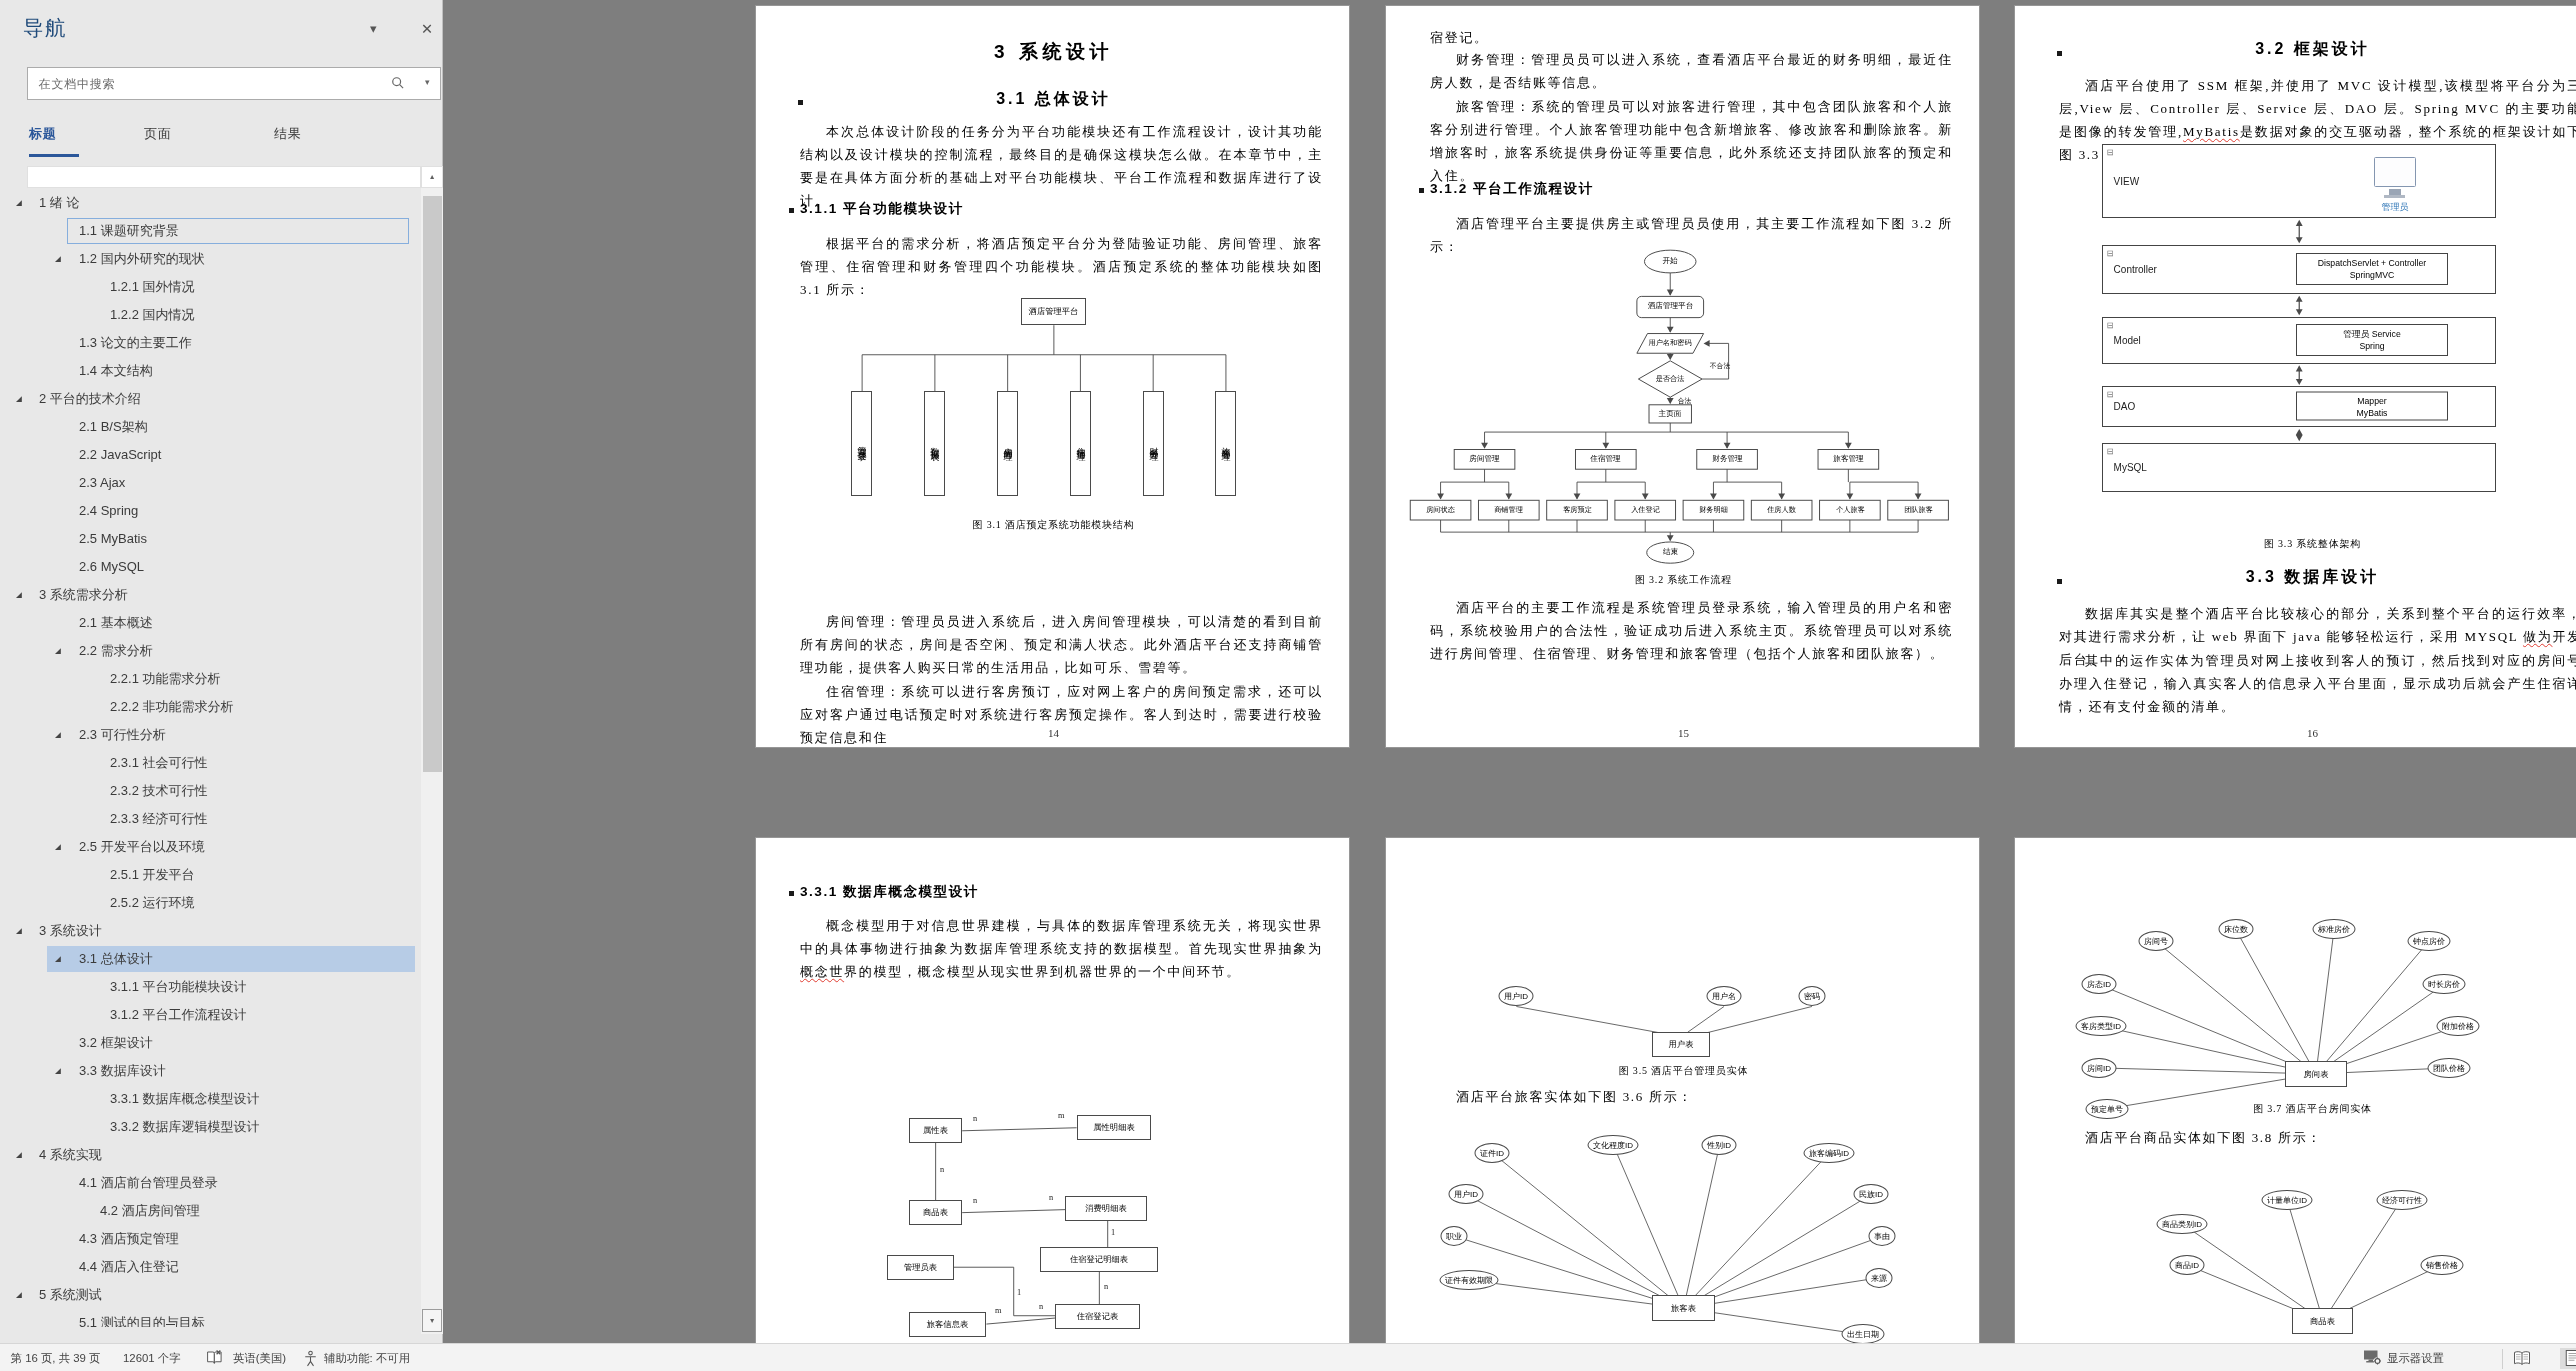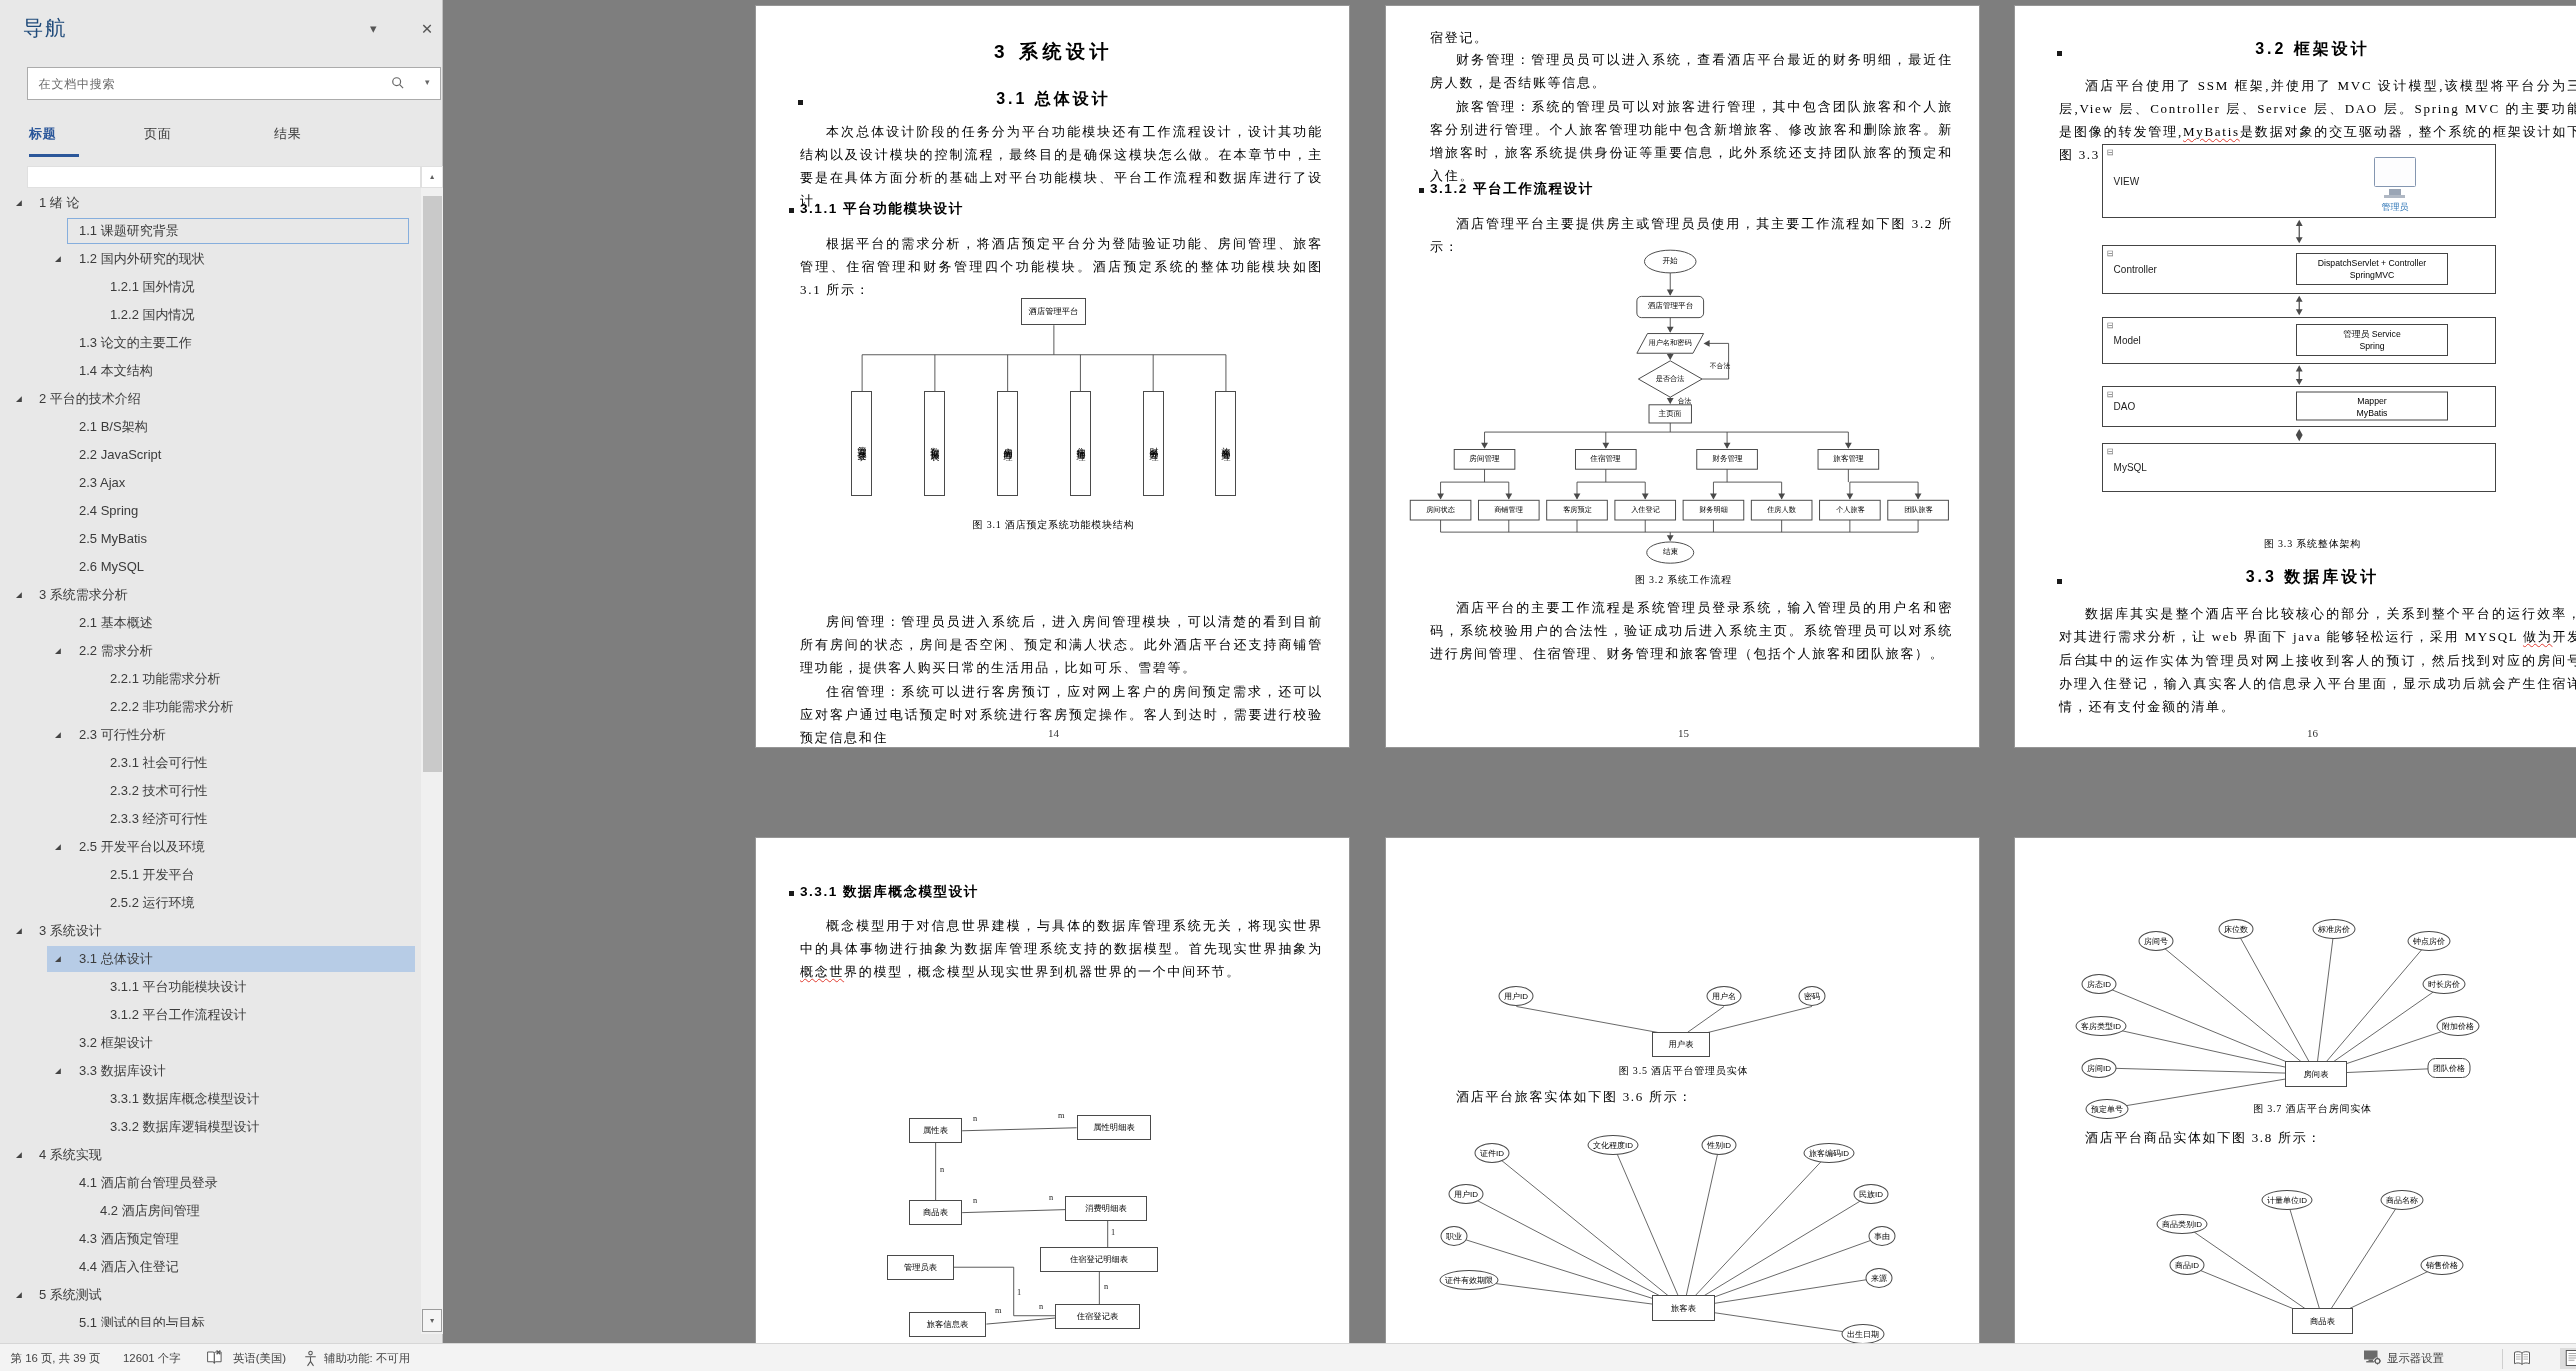--- a/index.html
+++ b/index.html
@@ -568,29 +568,29 @@
         <div class="star-ell" style="left: 141px; top: 103px;">房间号</div>
         <div class="star-ell" style="left: 221px; top: 91px;">床位数</div>
         <div class="star-ell" style="left: 319px; top: 91px;">标准房价</div>
         <div class="star-ell" style="left: 414px; top: 103px;">钟点房价</div>
         <div class="star-ell" style="left: 84px; top: 146px;">房态ID</div>
         <div class="star-ell" style="left: 86px; top: 188px;">客房类型ID</div>
         <div class="star-ell" style="left: 84px; top: 230px;">房间ID</div>
         <div class="star-ell" style="left: 92px; top: 271px;">预定单号</div>
         <div class="star-ell" style="left: 429px; top: 146px;">时长房价</div>
         <div class="star-ell" style="left: 443px; top: 188px;">附加价格</div>
-        <div class="star-ell" style="left: 434px; top: 230px; border-radius: 8px;">团队价格</div>
+        <div class="star-ell" style="left: 434px; top: 230px;">团队价格</div>
         <div class="erb" style="left: 270px; top: 223px; width: 62px; height: 26px;">房间表</div>
       </div>
     <div class="cap" style="top:264px;">图 3.7 酒店平台房间实体</div>
     <div class="bt ind" style="top:288px;">酒店平台商品实体如下图 3.8 所示：</div>
     <div id="fig38-host">
         <div class="star-ell" style="left: 167px; top: 386px;">商品类别ID</div>
         <div class="star-ell" style="left: 272px; top: 362px;">计量单位ID</div>
-        <div class="star-ell" style="left: 387px; top: 362px;">商品名称</div>
+        <div class="star-ell" style="left: 387px; top: 362px;">经济可行性</div>
         <div class="star-ell" style="left: 172px; top: 427px;">商品ID</div>
         <div class="star-ell" style="left: 427px; top: 427px;">销售价格</div>
         <div class="erb" style="left: 277px; top: 470px; width: 61px; height: 26px;">商品表</div>
       </div>
   </div>
 </div>
 
 <div id="status-bar">
   <span class="sb-item" style="left:10.6px;">第 16 页, 共 39 页</span>
   <span class="sb-item" style="left:123px;">12601 个字</span>

